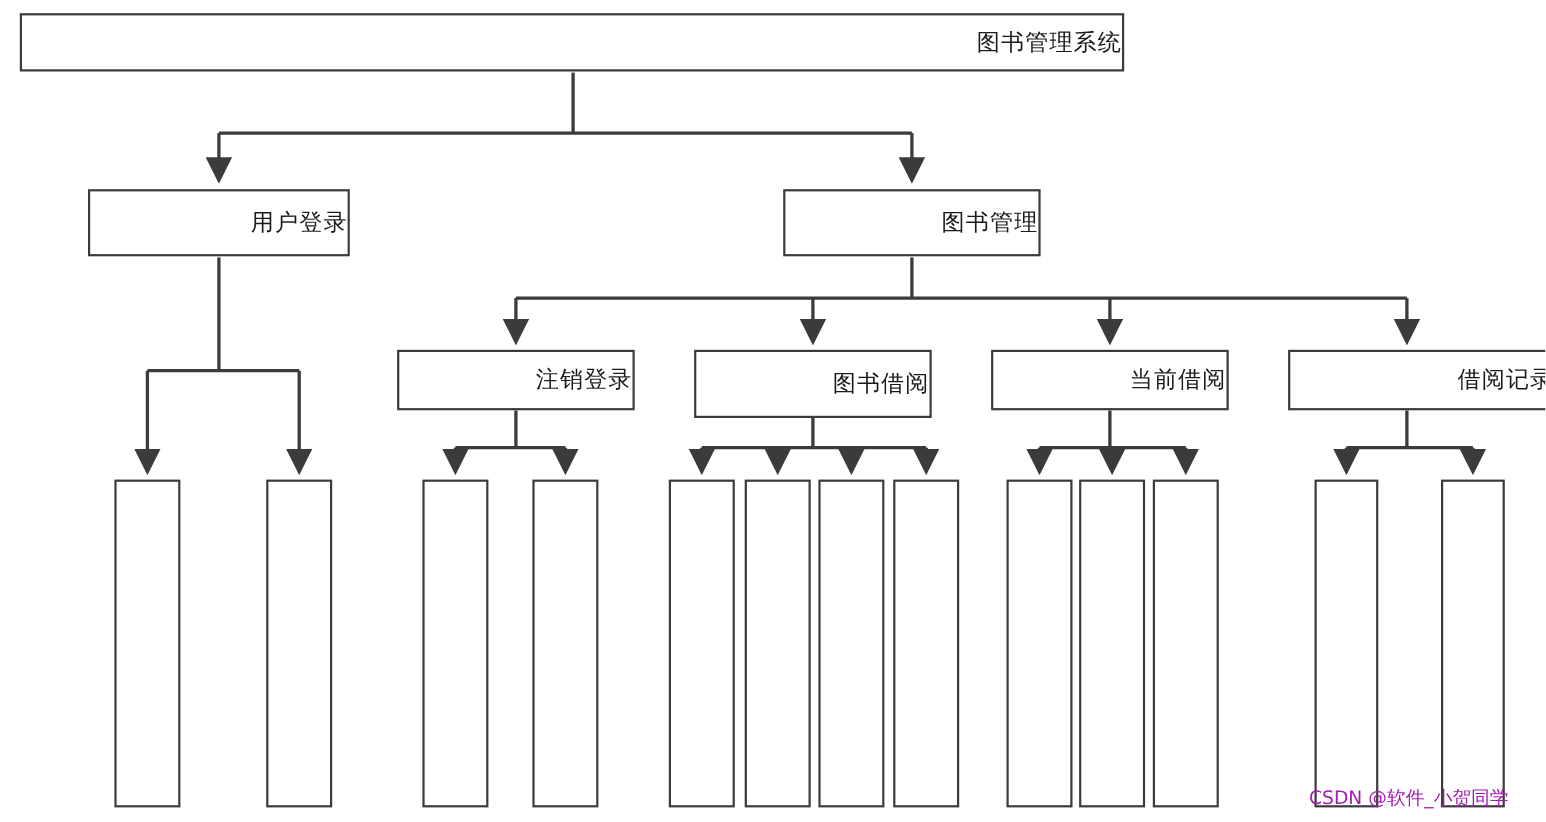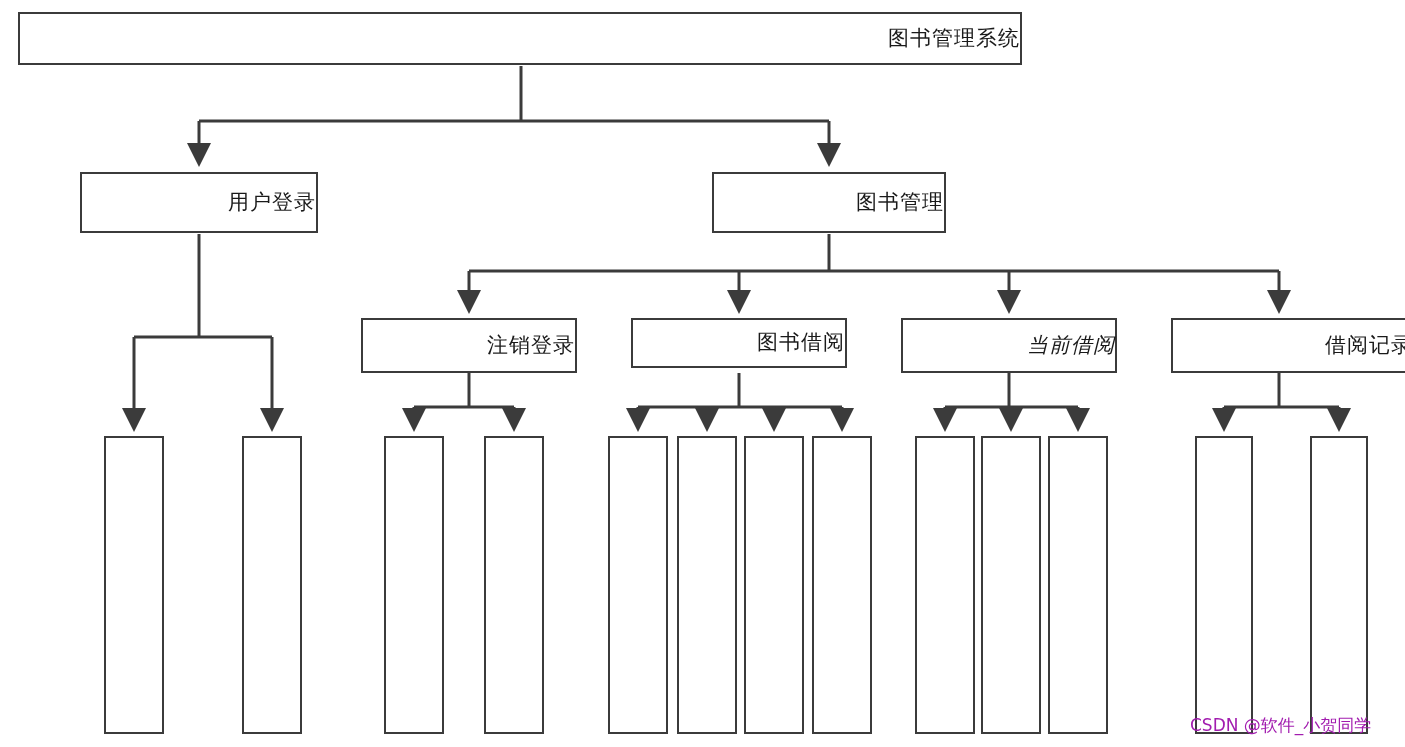--- a/index.html
+++ b/index.html
@@ -133,24 +133,24 @@
   <div class="node node-h" style="left:80px; top:172px; width:238px; height:61px;">
     <span class="label">用户登录</span>
   </div>
   <div class="node node-h" style="left:712px; top:172px; width:234px; height:61px;">
     <span class="label">图书管理</span>
   </div>
 
   <div class="node node-h" style="left:361px; top:318px; width:216px; height:55px;">
     <span class="label">注销登录</span>
   </div>
-  <div class="node node-h" style="left:631px; top:318px; width:216px; height:50px;">
+  <div class="node node-h" style="left:631px; top:318px; width:216px; height:62px;">
     <span class="label">图书借阅</span>
   </div>
-  <div class="node node-h" style="left:901px; top:318px; width:216px; height:55px;font-style:italic;">
+  <div class="node node-h" style="left:901px; top:318px; width:216px; height:55px;">
     <span class="label">当前借阅</span>
   </div>
   <div class="node node-h" style="left:1171px; top:318px; width:244px; height:55px;">
     <span class="label">借阅记录</span>
   </div>
 
   <div class="node node-v" style="left:104px; top:436px; width:60px; height:298px;">
     <span class="label">用户登录</span>
   </div>
   <div class="node node-v" style="left:242px; top:436px; width:60px; height:298px;">

